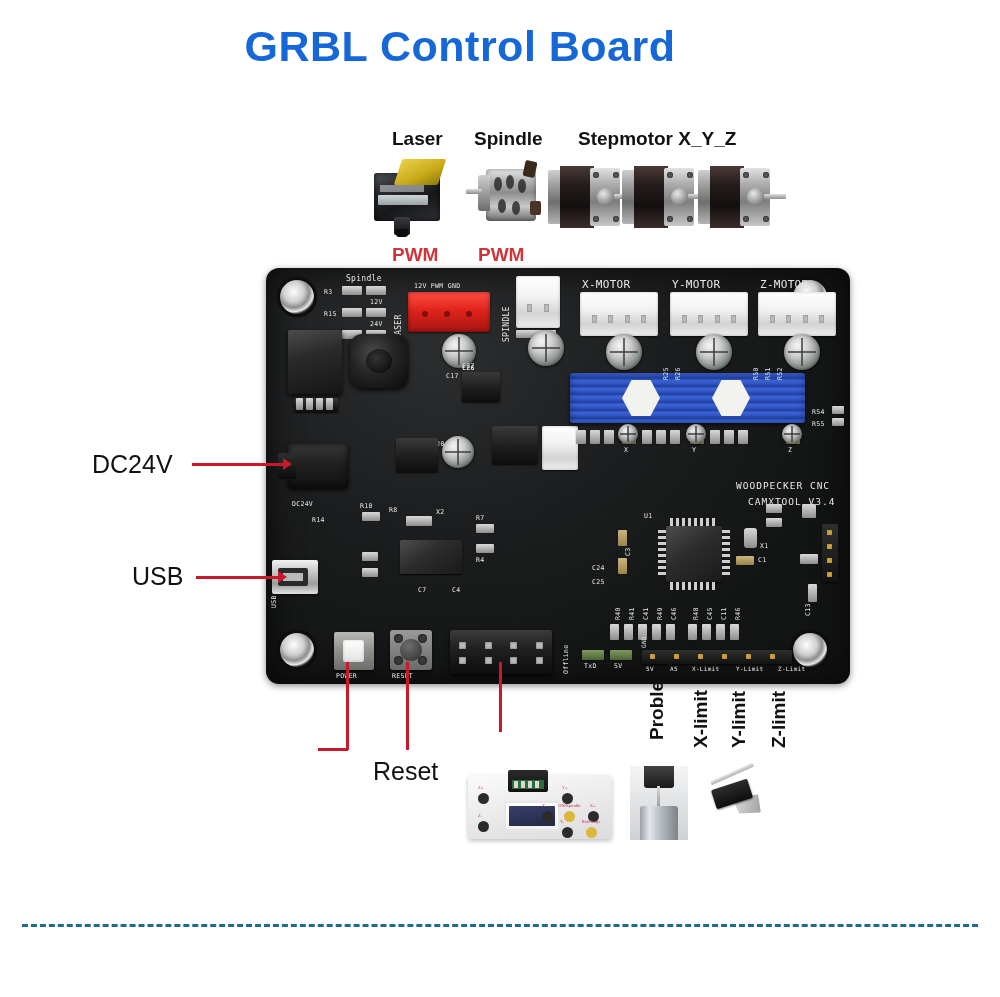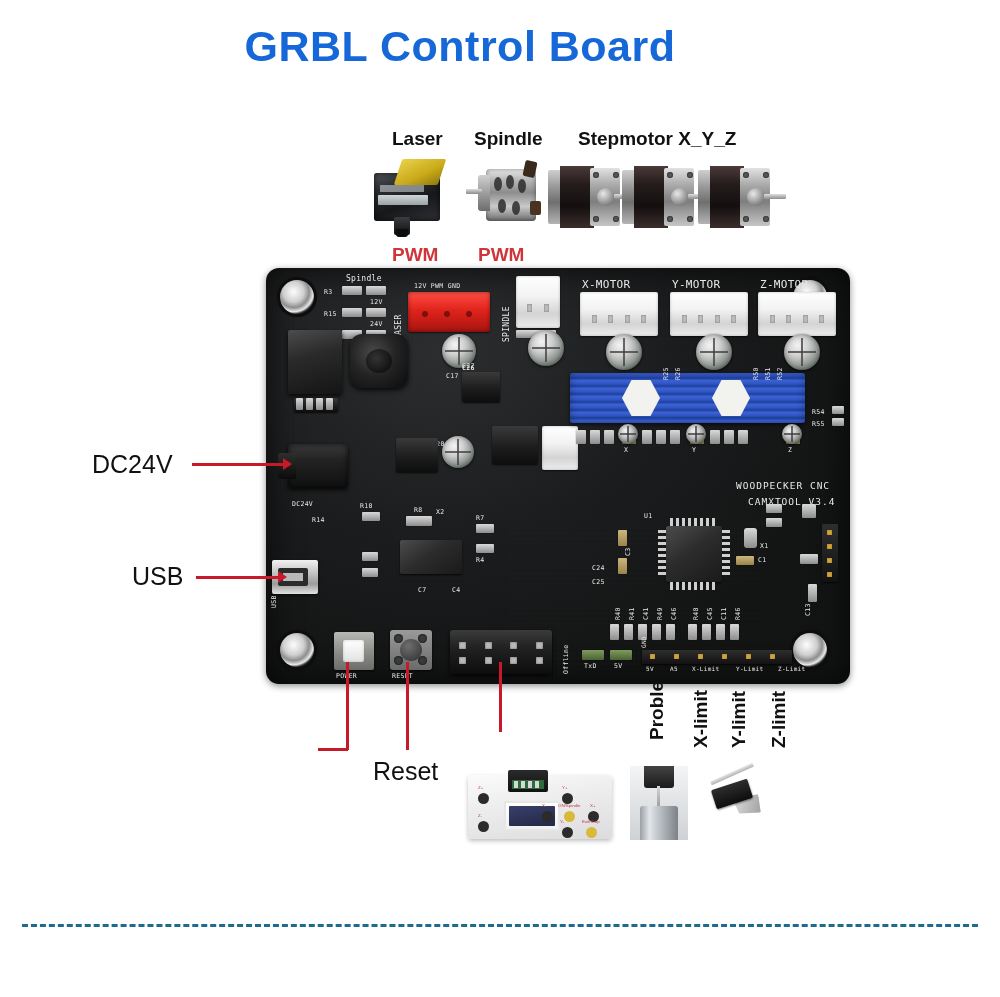--- a/index.html
+++ b/index.html
@@ -399,21 +399,21 @@
 
     <div class="dcjack"></div>
     <div class="silk silk-sm" style="left:26px;top:232px;">DC24V</div>
     <div class="usb"></div>
     <div class="silk silk-sm silk-rot" style="left:4px;top:340px;transform:rotate(-90deg);">USB</div>
 
     <div class="smd" style="left:96px;top:244px;width:18px;height:9px;"></div>
     <div class="silk silk-sm" style="left:94px;top:234px;">R10</div>
     <div class="silk silk-sm" style="left:46px;top:248px;">R14</div>
     <div class="smd" style="left:140px;top:248px;width:26px;height:10px;"></div>
-    <div class="silk silk-sm" style="left:148px;top:238px;">R8</div>
+    <div class="silk silk-sm" style="left:123px;top:238px;">R8</div>
     <div class="silk silk-sm" style="left:170px;top:240px;">X2</div>
     <div class="chip" style="left:134px;top:272px;width:62px;height:34px;"></div>
     <div class="smd" style="left:210px;top:256px;width:18px;height:9px;"></div>
     <div class="silk silk-sm" style="left:210px;top:246px;">R7</div>
     <div class="smd" style="left:210px;top:276px;width:18px;height:9px;"></div>
     <div class="silk silk-sm" style="left:210px;top:288px;">R4</div>
     <div class="smd" style="left:96px;top:284px;width:16px;height:9px;"></div>
     <div class="smd" style="left:96px;top:300px;width:16px;height:9px;"></div>
     <div class="silk silk-sm" style="left:152px;top:318px;">C7</div>
     <div class="silk silk-sm" style="left:186px;top:318px;">C4</div>

